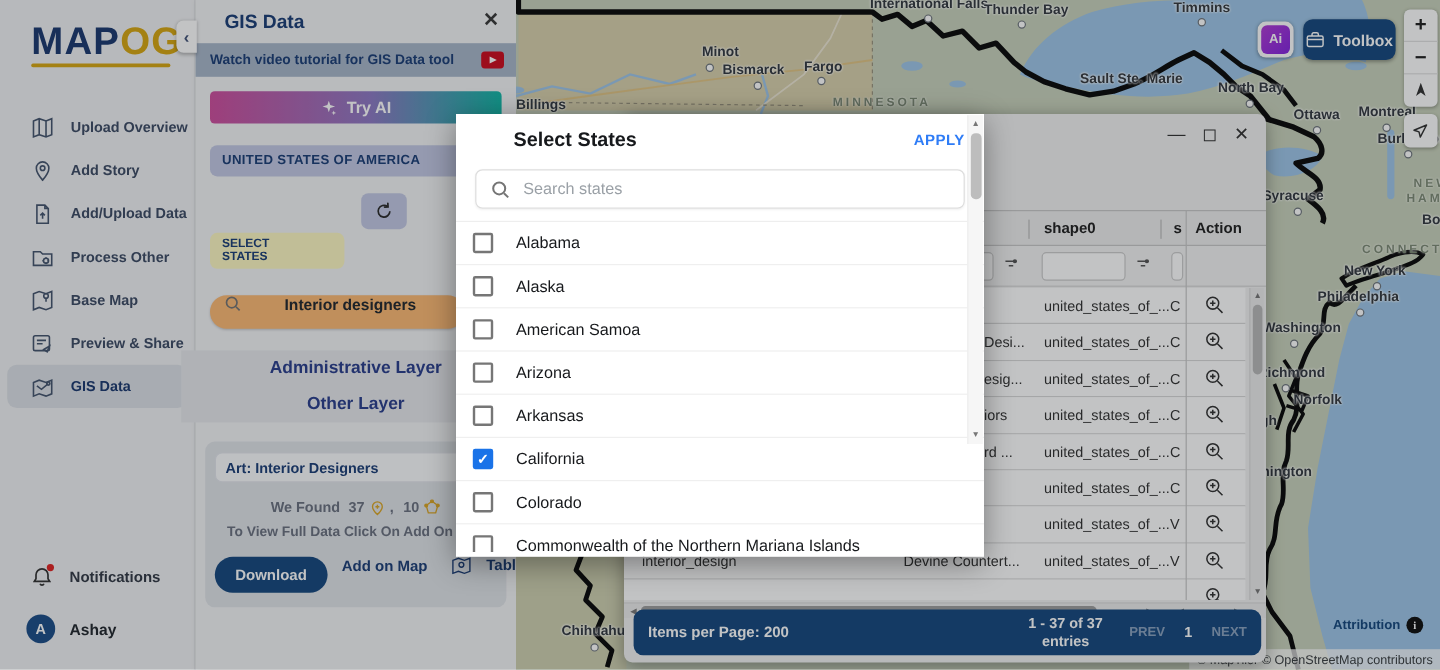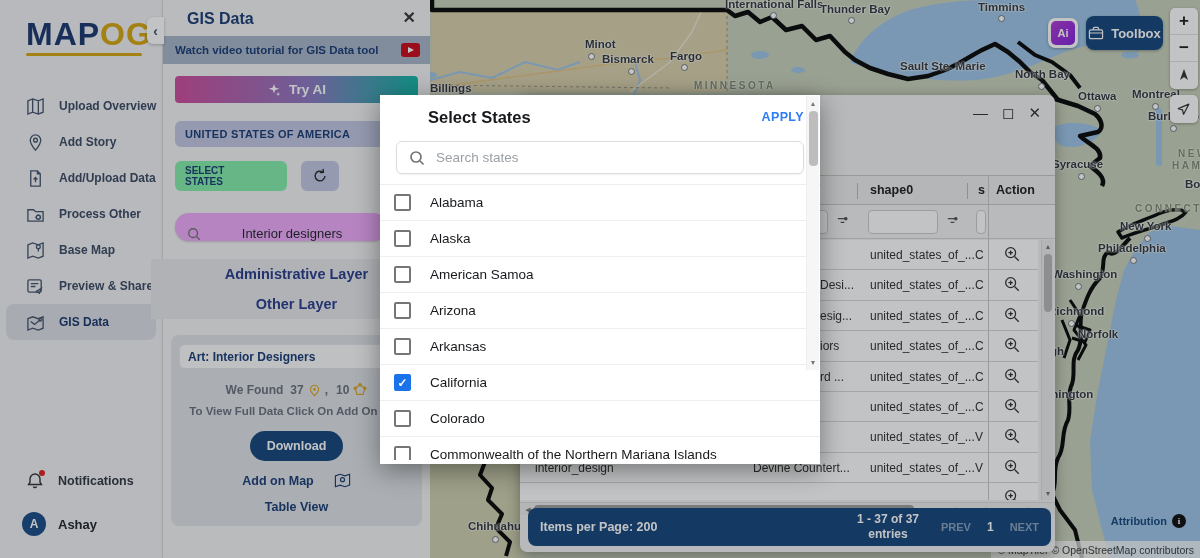--- a/index.html
+++ b/index.html
@@ -32,31 +32,31 @@
   .panel-title { color:#1d3f77; font-size:16px; font-weight:800; }
   .panel-close { color:#3a3a3a; font-size:16px; font-weight:700; line-height:16px; cursor:pointer; }
   .tutorial-bar { height:28px; background:#a9b7ca; display:flex; align-items:center; justify-content:space-between; padding:0 10px 0 12px; }
   .tutorial-text { color:#1d3f77; font-size:11.5px; font-weight:600; }
   .yt-icon { width:19px; height:14px; background:#cc0d1f; border-radius:3px; position:relative; }
   .yt-icon:before { content:""; position:absolute; left:7px; top:3.5px; border-left:6px solid #fff; border-top:3.5px solid transparent; border-bottom:3.5px solid transparent; }
   .panel-body { padding:12px 12px 0 12px; }
   .try-ai { height:27px; border-radius:4px; background:linear-gradient(90deg,#cf4f9e 0%,#8f7ac4 55%,#14b8a8 100%); color:#fff; font-size:13.5px; font-weight:600; display:flex; align-items:center; justify-content:center; gap:8px; cursor:pointer; margin-bottom:18px; }
   .country-btn { height:26px; background:#c3c9e4; border-radius:6px; color:#1d3f77; font-size:11px; font-weight:800; letter-spacing:.3px; display:flex; align-items:center; padding-left:10px; margin-bottom:14px; cursor:pointer; }
   .select-row { display:flex; gap:14px; margin-bottom:22px; }
-  .select-states-btn { width:112px; height:30px; background:#86efac; border-radius:6px; color:#1d3f77; font-size:10px; font-weight:800; line-height:1.15; display:flex; align-items:center; padding-left:10px; cursor:pointer; white-space:pre-line; }
+  .select-states-btn { width:112px; height:30px; background:#fef9c3; border-radius:6px; color:#1d3f77; font-size:10px; font-weight:800; line-height:1.15; display:flex; align-items:center; padding-left:10px; cursor:pointer; white-space:pre-line;margin-top:33px; }
   .reset-btn { width:38px; height:30px; background:#c3c9e4; border-radius:6px; display:flex; align-items:center; justify-content:center; color:#2b2b2b; cursor:pointer; }
-  .panel-search { width:212px; height:28px; background:#f0abfc; border-radius:14px; box-shadow:0 1px 2px rgba(0,0,0,.18); display:flex; align-items:flex-end; padding:0 12px; gap:8px; margin-bottom:18px; }
+  .panel-search { width:212px; height:28px; background:#fdba74; border-radius:14px; box-shadow:0 1px 2px rgba(0,0,0,.18); display:flex; align-items:flex-start; padding:0 12px; gap:8px; margin-bottom:18px;font-weight:bold; }
   .panel-search .q { flex:1; text-align:center; color:#23292f; font-size:13px; }
   .layer-strips { margin:0 -12px; background:#e7e9ed; }
   .layer-strip { height:30px; display:flex; align-items:center; justify-content:center; color:#2b3f8d; font-size:14.5px; font-weight:800; cursor:pointer; }
   .result-card { margin:16px -4px 0 -4px; background:#e1e4e9; border-radius:8px; padding:9px 8px 12px 8px; }
   .rc-title { height:25px; background:#fafbfd; border:1px solid #e3e6ec; border-radius:6px; display:flex; align-items:center; padding:0 8px; color:#1d3f77; font-size:12px; font-weight:700; margin-bottom:14px; white-space:nowrap; overflow:hidden; }
   .rc-found { text-align:center; color:#6b7280; font-size:12px; font-weight:600; display:flex; justify-content:center; align-items:center; gap:4px; }
   .rc-hint { text-align:center; color:#6b7280; font-size:11.5px; font-weight:600; margin-top:8px; white-space:nowrap; overflow:hidden; }
-  .rc-actions { display:flex; align-items:center; gap:12px; margin-top:14px;flex-direction:column; }
+  .rc-actions { display:flex; align-items:flex-start; gap:12px; margin-top:14px; }
   .download-btn { height:30px; background:#17497f; color:#fff; border:none; border-radius:16px; font-size:12.5px; font-weight:600; padding:0 17px; cursor:pointer; font-family:inherit; }
   .rc-link { color:#1d3f77; font-size:12.5px; font-weight:700; display:flex; align-items:center; gap:20px; cursor:pointer; white-space:nowrap; }
 
   
   .map-area { position:absolute; left:430px; top:0; width:770px; height:558px; background:#c8d2bb; overflow:hidden; }
   .map-label { position:absolute; color:#343a40; font-size:11.5px; font-weight:600; text-shadow:0 0 2px #fff,0 0 2px #fff; white-space:nowrap; }
   .map-dot { position:absolute; width:7px; height:7px; border:1.5px solid #6f767d; background:#fff; border-radius:50%; }
   .map-region { position:absolute; color:#7e8b76; font-size:10px; font-weight:700; letter-spacing:2.5px; text-shadow:0 0 2px #fff; }
   .ai-btn { position:absolute; left:618px; top:18px; width:30px; height:30px; background:#fff; border-radius:7px; box-shadow:0 1px 3px rgba(0,0,0,.3); display:flex; align-items:center; justify-content:center; cursor:pointer; }
   .ai-inner { width:24px; height:24px; border-radius:5px; background:linear-gradient(135deg,#b13bd4,#8426e0); color:#fff; font-size:11px; font-weight:800; display:flex; align-items:center; justify-content:center; }

